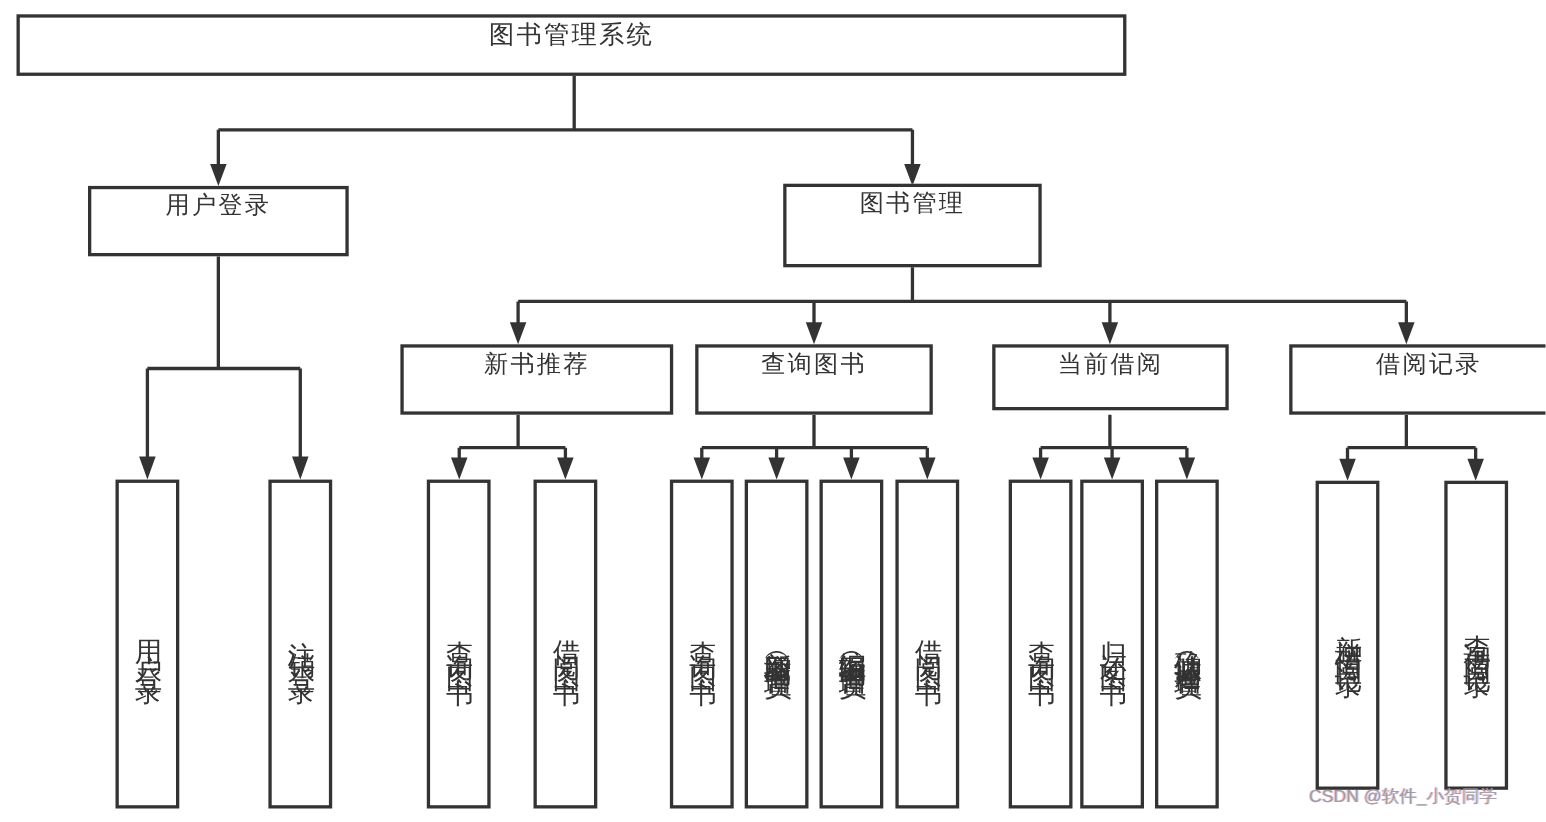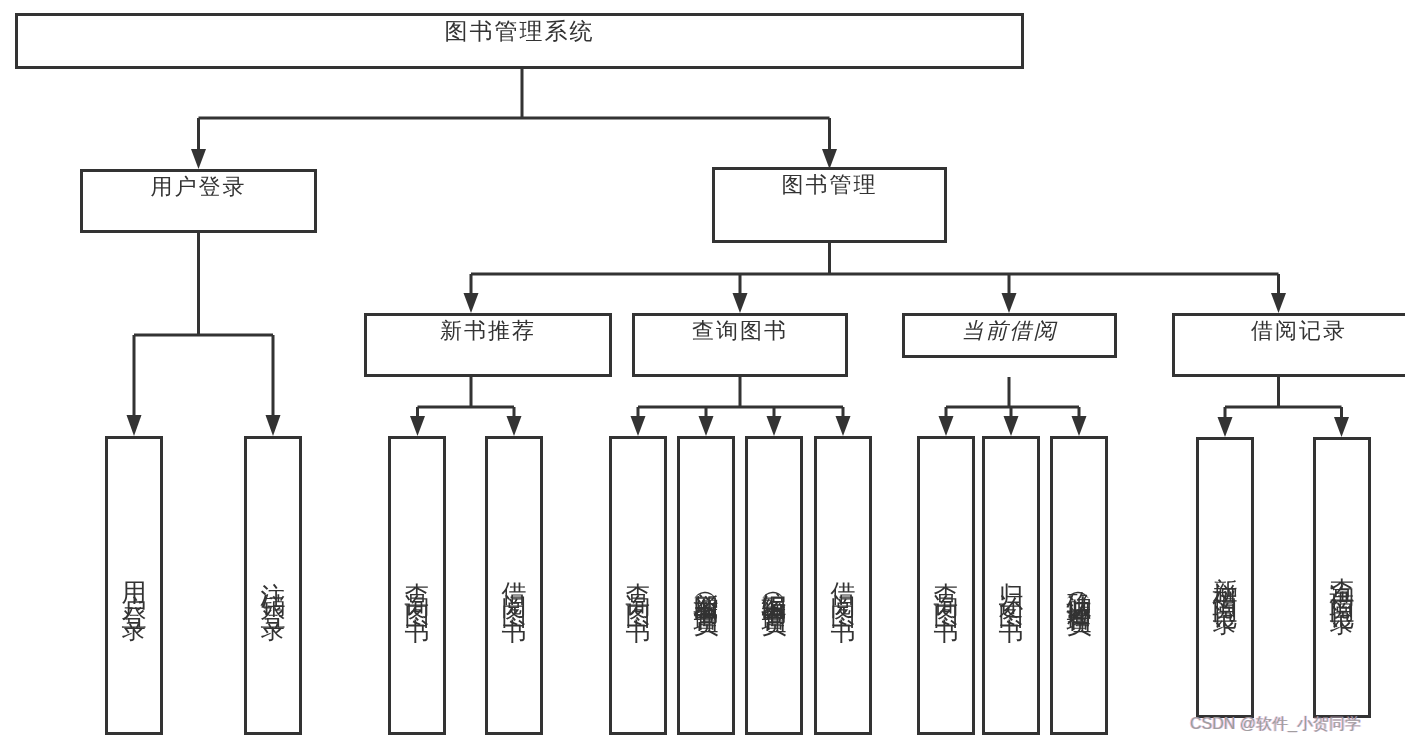--- a/index.html
+++ b/index.html
@@ -92,21 +92,21 @@
   <div class="hbox" style="left:712px;top:157px;width:235px;height:76px;margin-top:10px;">
     <span>图书管理</span>
   </div>
 
   <div class="hbox" style="left:364px;top:313px;width:248px;height:64px;">
     <span>新书推荐</span>
   </div>
   <div class="hbox" style="left:632px;top:313px;width:216px;height:64px;">
     <span>查询图书</span>
   </div>
-  <div class="hbox" style="left:902px;top:313px;width:215px;height:45px;font-style:italic;">
+  <div class="hbox" style="left:902px;top:313px;width:215px;height:60px;">
     <span>当前借阅</span>
   </div>
   <div class="hbox" style="left:1172px;top:313px;width:254px;height:64px;">
     <span>借阅记录</span>
   </div>
 
   <div class="leaf" style="left:105px;top:436px;">
     <span class="sp-wide">用户登录</span>
   </div>
   <div class="leaf" style="left:244px;top:436px;">

